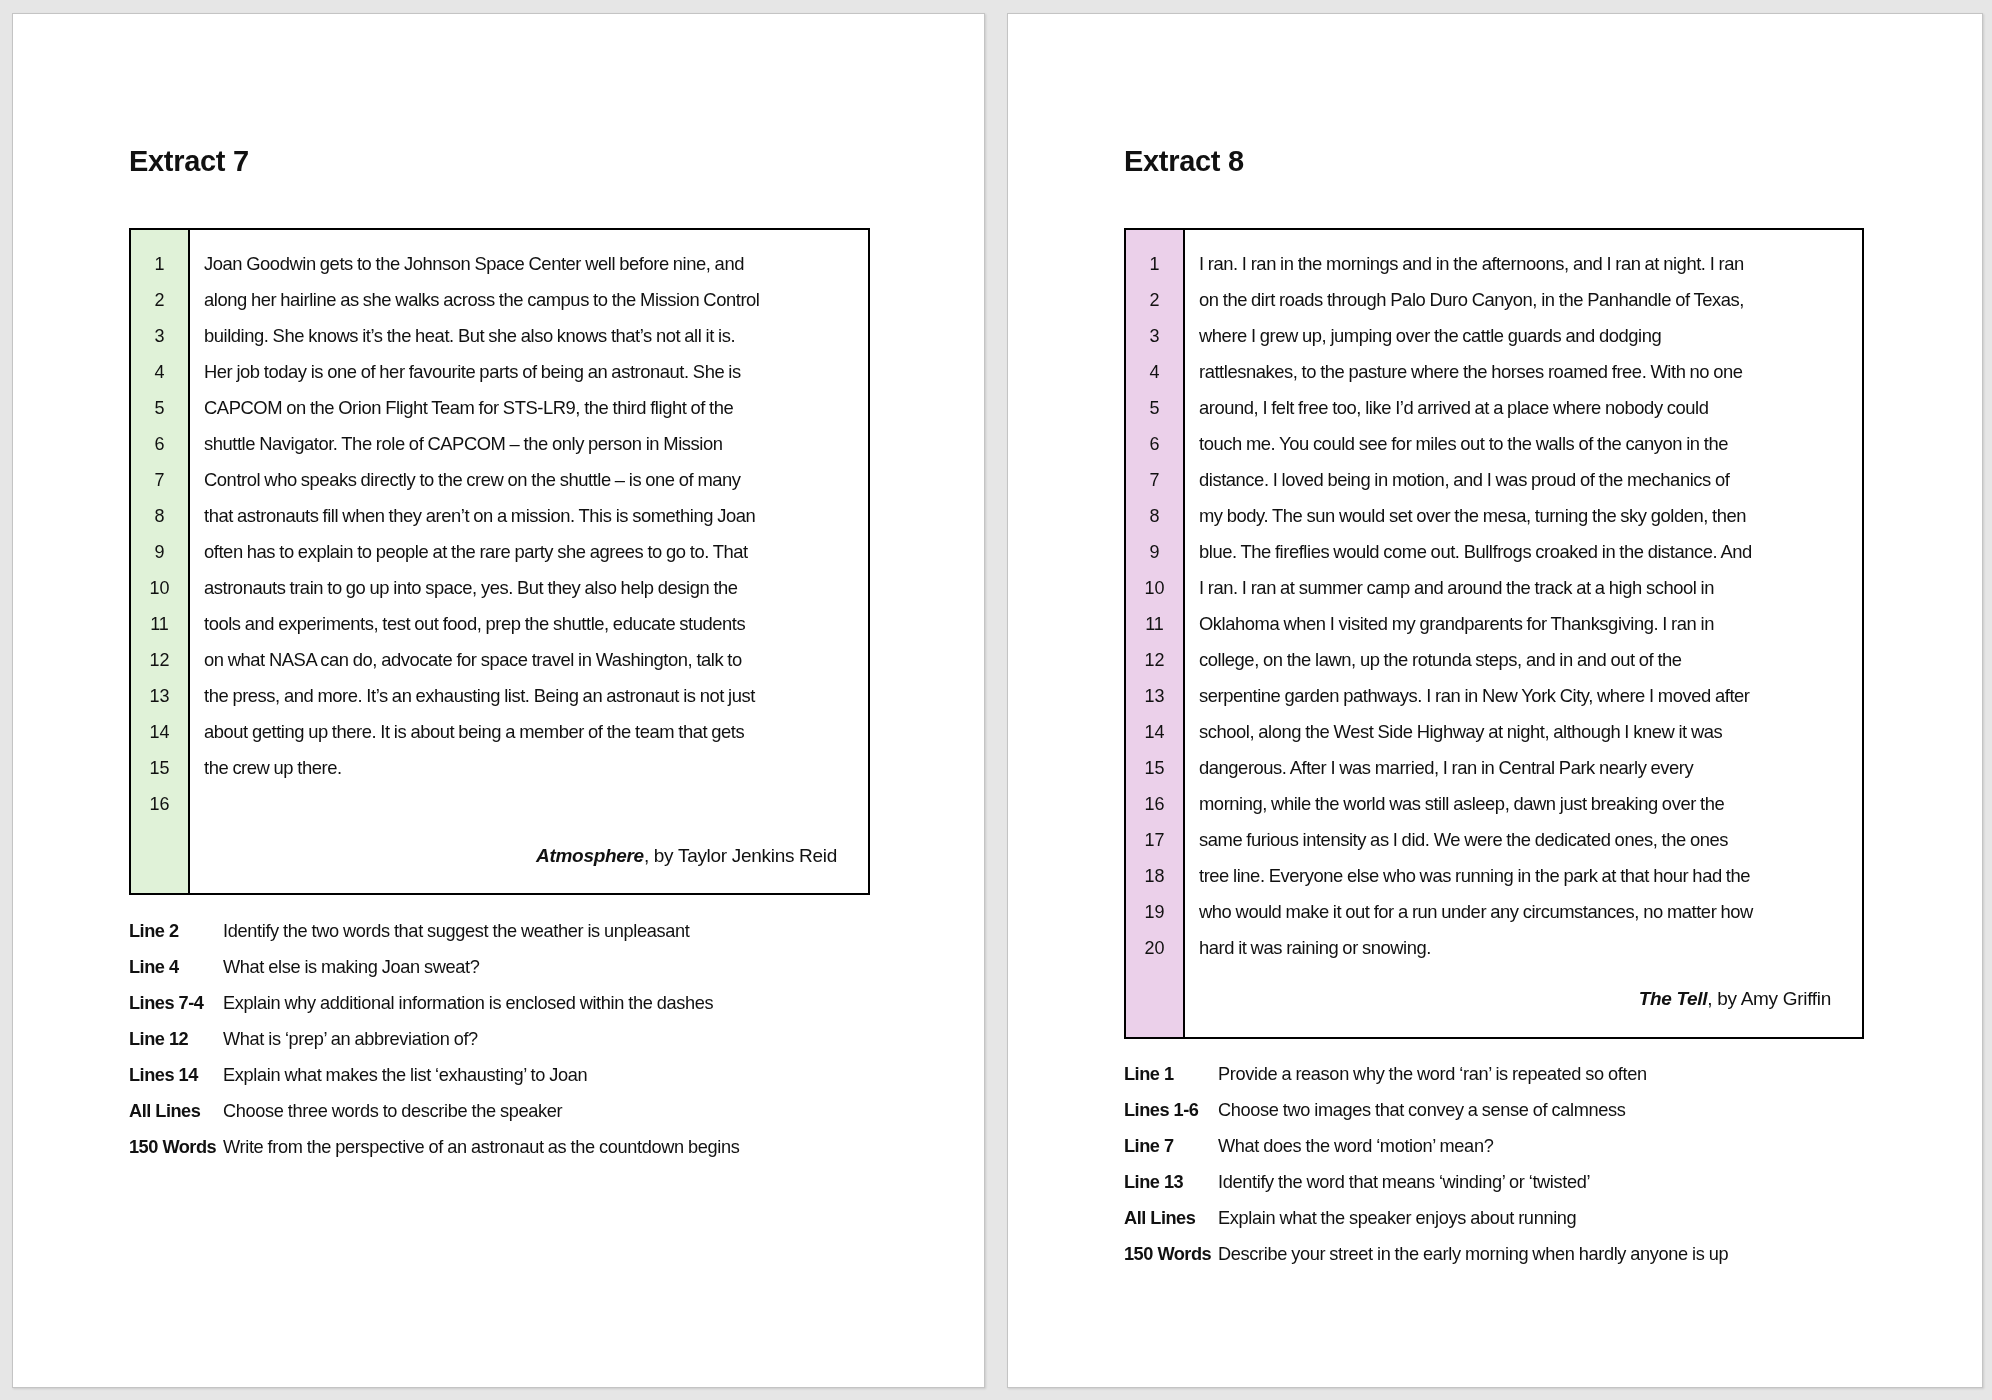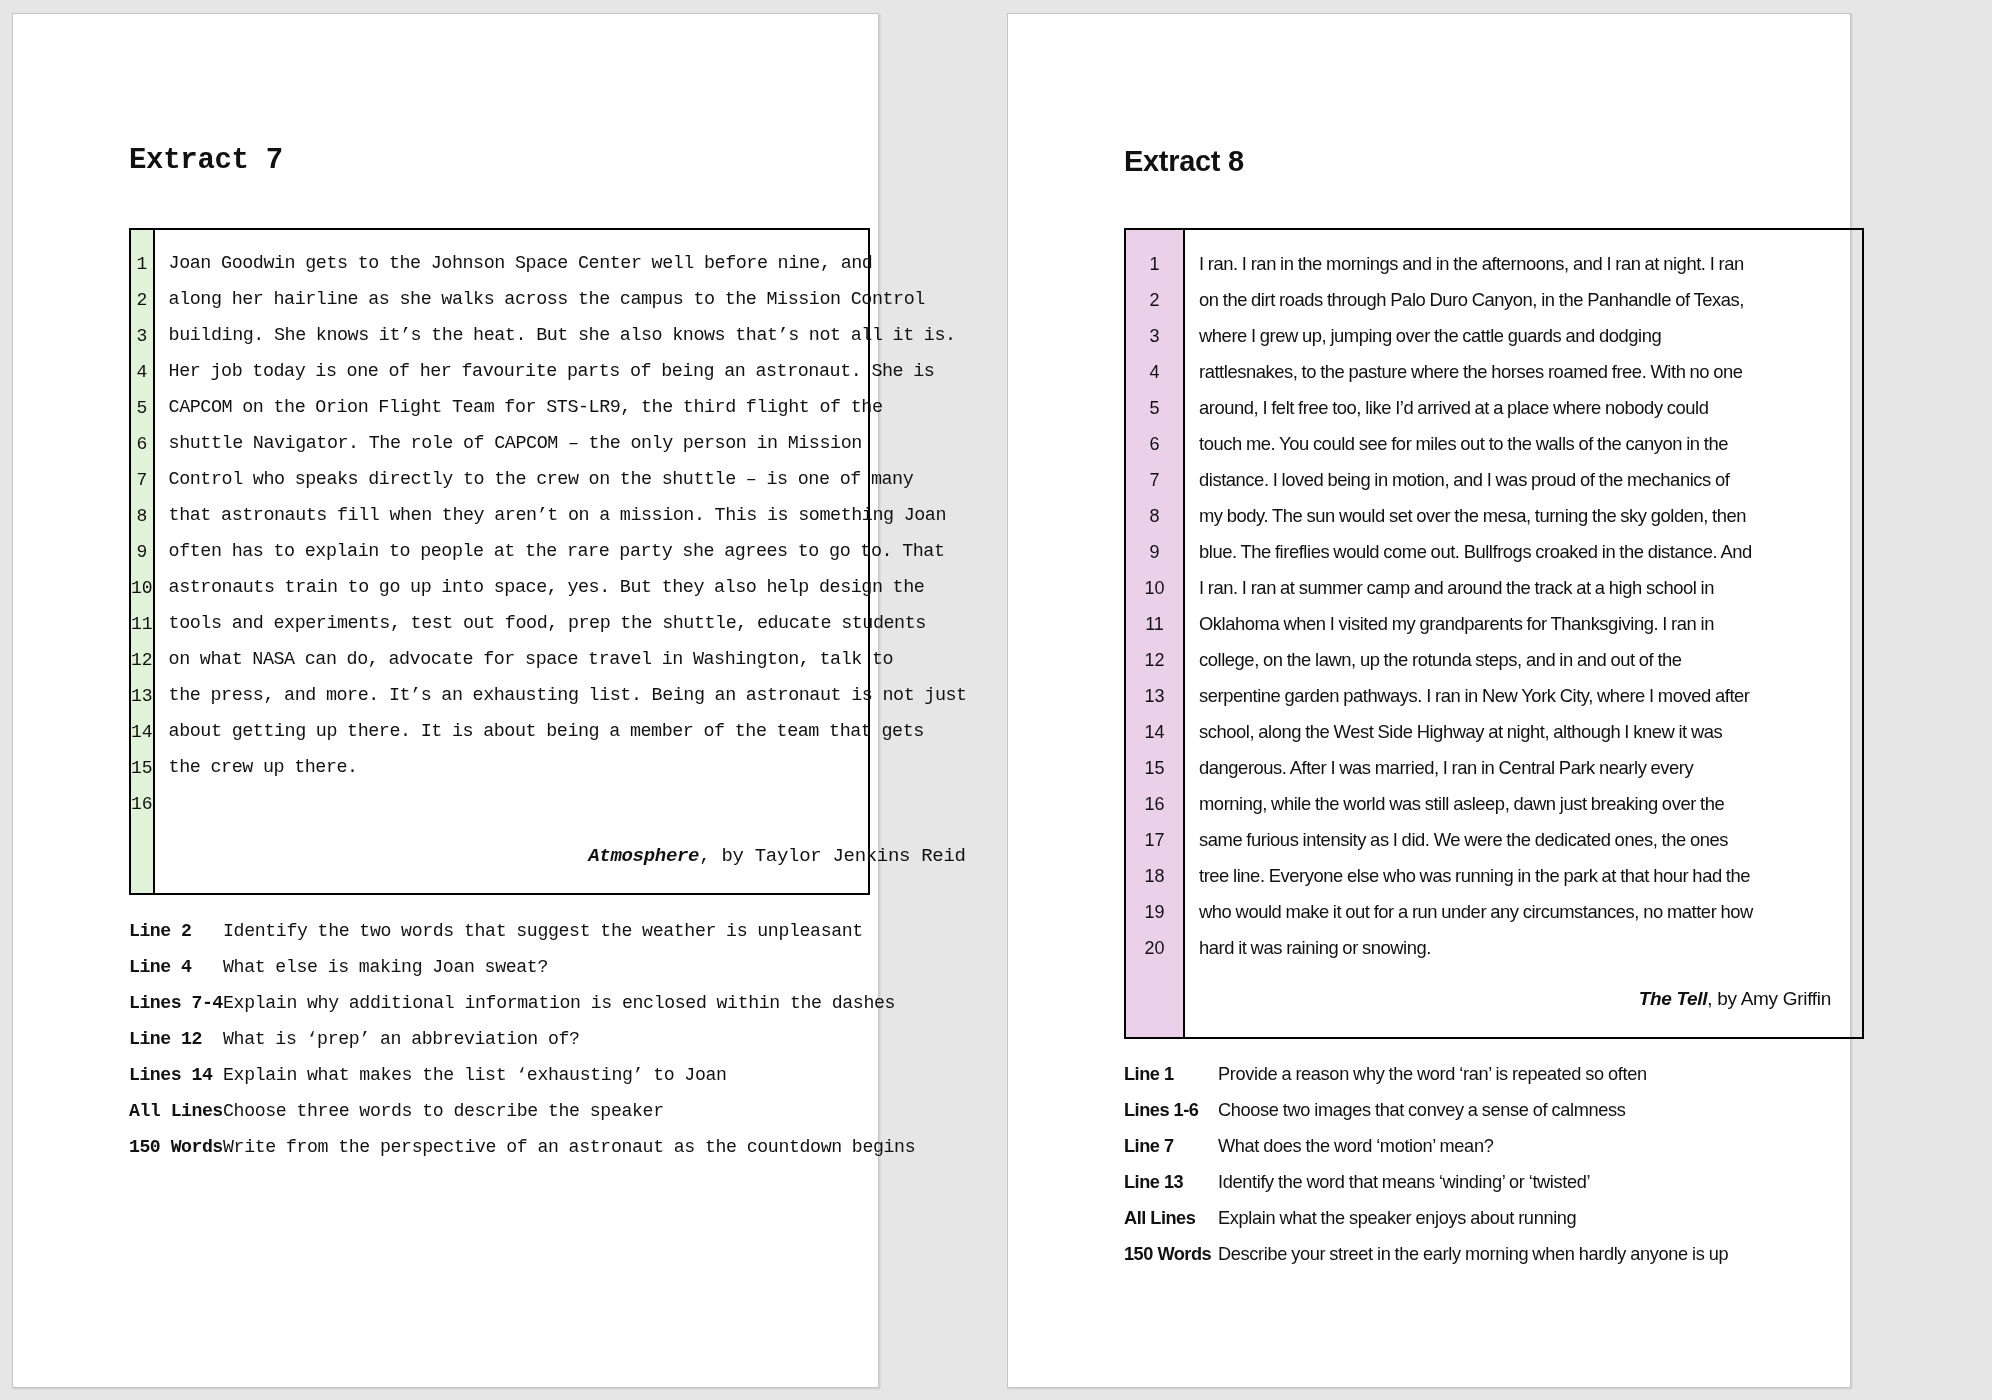--- a/index.html
+++ b/index.html
@@ -6,22 +6,22 @@
   body {
     width:1992px; height:1400px; position:relative; overflow:hidden;
     background:#e6e6e6;
     font-family:"Liberation Sans", sans-serif; color:#111;
   }
   .page {
     position:absolute; top:13px; height:1375px; background:#fff;
     border:1px solid #c4c4c4; box-sizing:border-box;
     box-shadow: 1px 1px 2px rgba(0,0,0,0.12);
   }
-  #page-left { left:12px; width:867px;font-family:Liberation Mono, monospace; }
-  #page-right { left:1007px; width:844px; }
+  #page-left { left:12px; width:973px; }
+  #page-right { left:1007px; width:976px; }
 
   .title {
     position:absolute; top:130px; font-size:29px; font-weight:bold;
     letter-spacing:-0.3px; margin:0; line-height:34px;
   }
   .box {
     position:absolute; top:214px; border:2px solid #000; box-sizing:border-box;
     display:flex;
   }
   .numcol {

